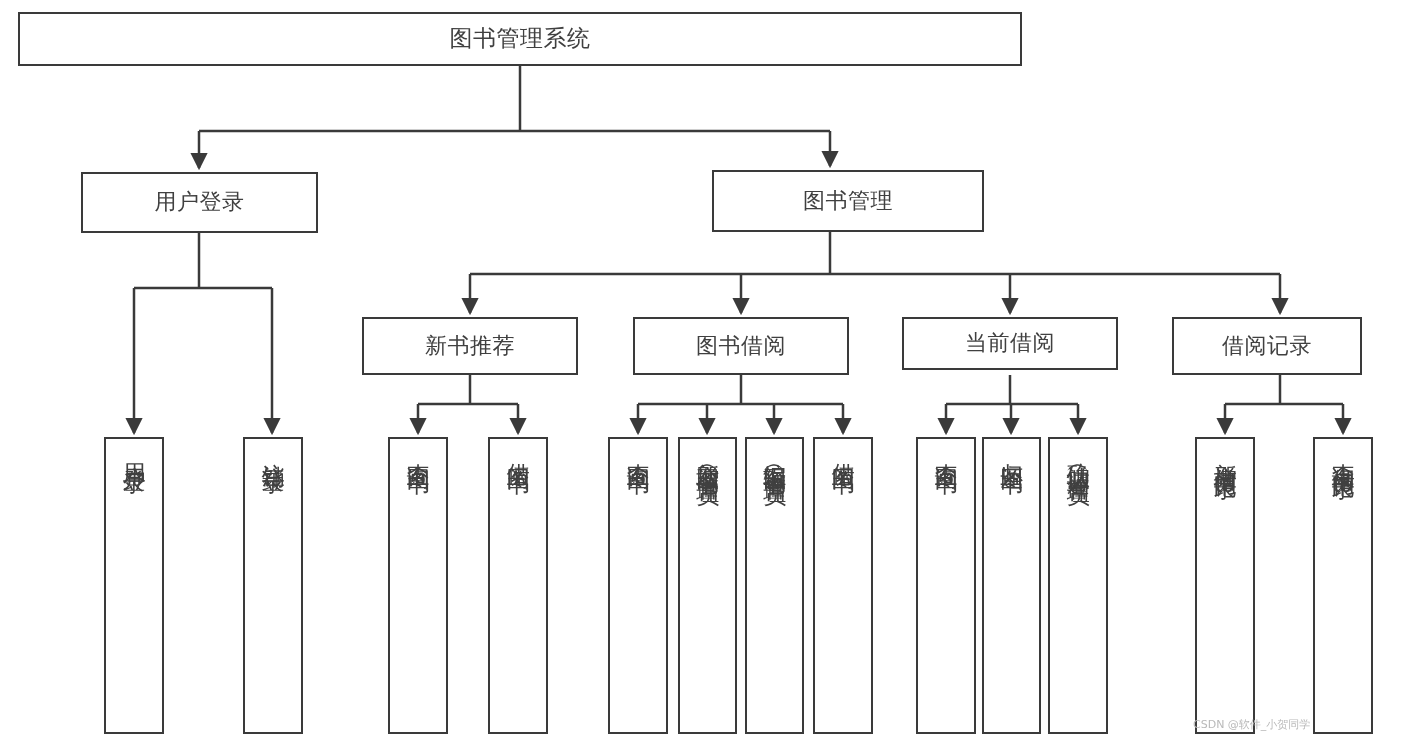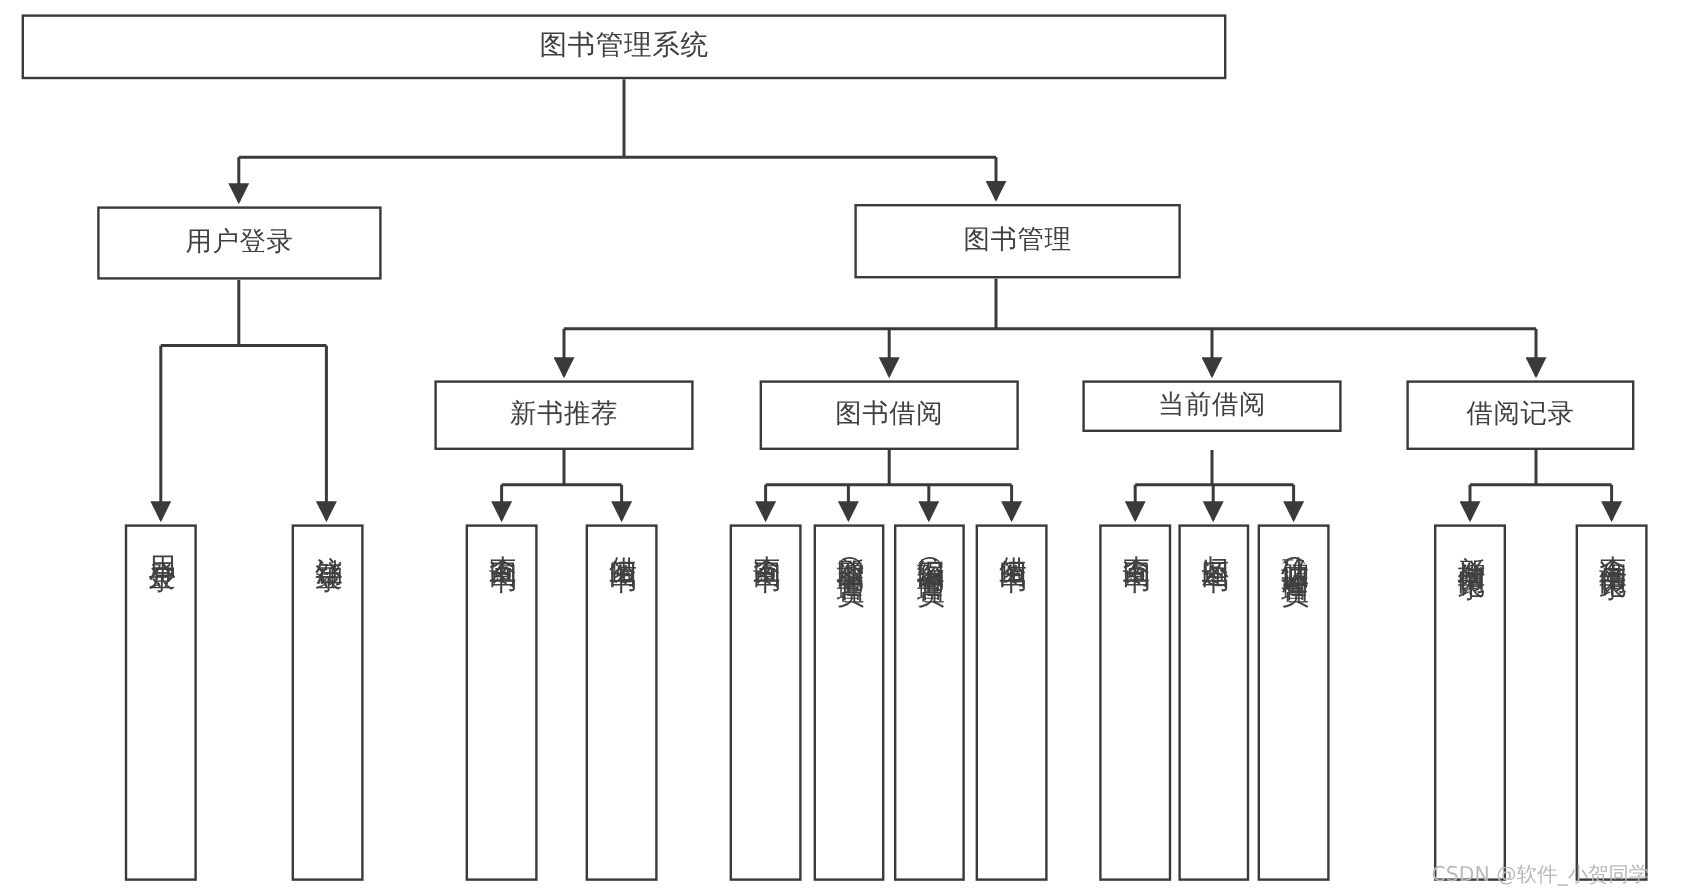--- a/index.html
+++ b/index.html
@@ -38,21 +38,21 @@
     text-orientation:upright;
     font-size:23px;
     line-height:1.02;
     letter-spacing:3px;
     white-space:nowrap;
   }
 
   #watermark{
     position:absolute;
     color:#b9b9b9;
-    font-size:17px;
+    font-size:11px;
     white-space:nowrap;
     user-select:none;
   }
 </style>
 </head>
 <body>
 
 <div id="stage">
 
   <svg id="edges" viewBox="0 0 1405 747" xmlns="http://www.w3.org/2000/svg">
@@ -114,21 +114,21 @@
       </div>
       <div class="node h" style="left: 712px; top: 170px; width: 272px; height: 62px;">
         <span class="lbl">图书管理</span>
       </div>
       <div class="node h" style="left: 362px; top: 317px; width: 216px; height: 58px;">
         <span class="lbl">新书推荐</span>
       </div>
       <div class="node h" style="left: 633px; top: 317px; width: 216px; height: 58px;">
         <span class="lbl">图书借阅</span>
       </div>
-      <div class="node h" style="left: 902px; top: 317px; width: 216px; height: 43px;">
+      <div class="node h" style="left: 902px; top: 317px; width: 216px; height: 53px;">
         <span class="lbl">当前借阅</span>
       </div>
       <div class="node h" style="left: 1172px; top: 317px; width: 190px; height: 58px;">
         <span class="lbl">借阅记录</span>
       </div>
       <div class="node v" style="left: 104px; top: 437px; width: 60px; height: 297px;">
         <span class="lbl">用户登录</span>
       </div>
       <div class="node v" style="left: 243px; top: 437px; width: 60px; height: 297px;">
         <span class="lbl">注销登录</span>

